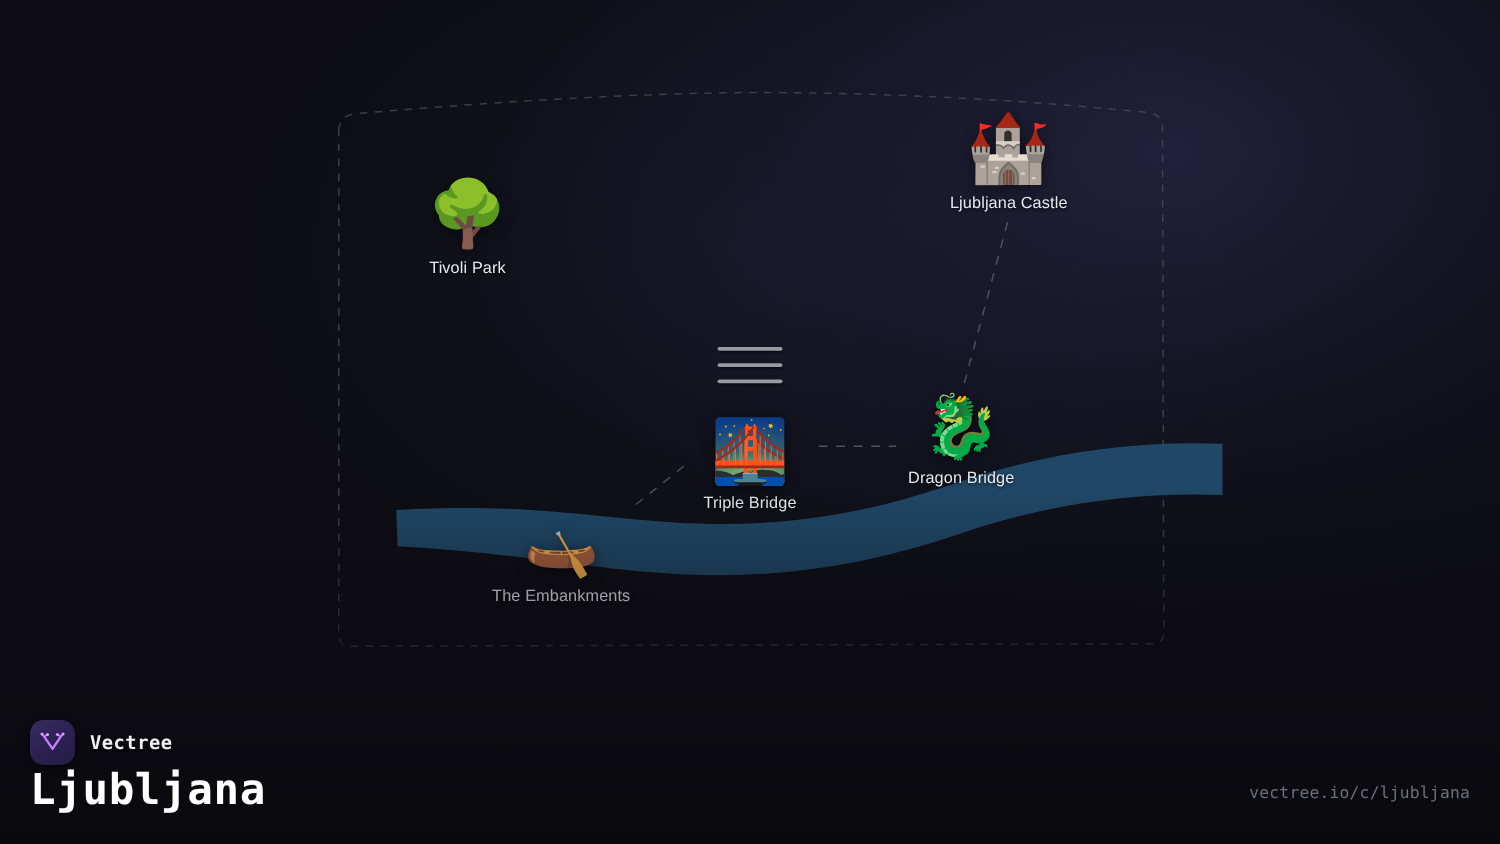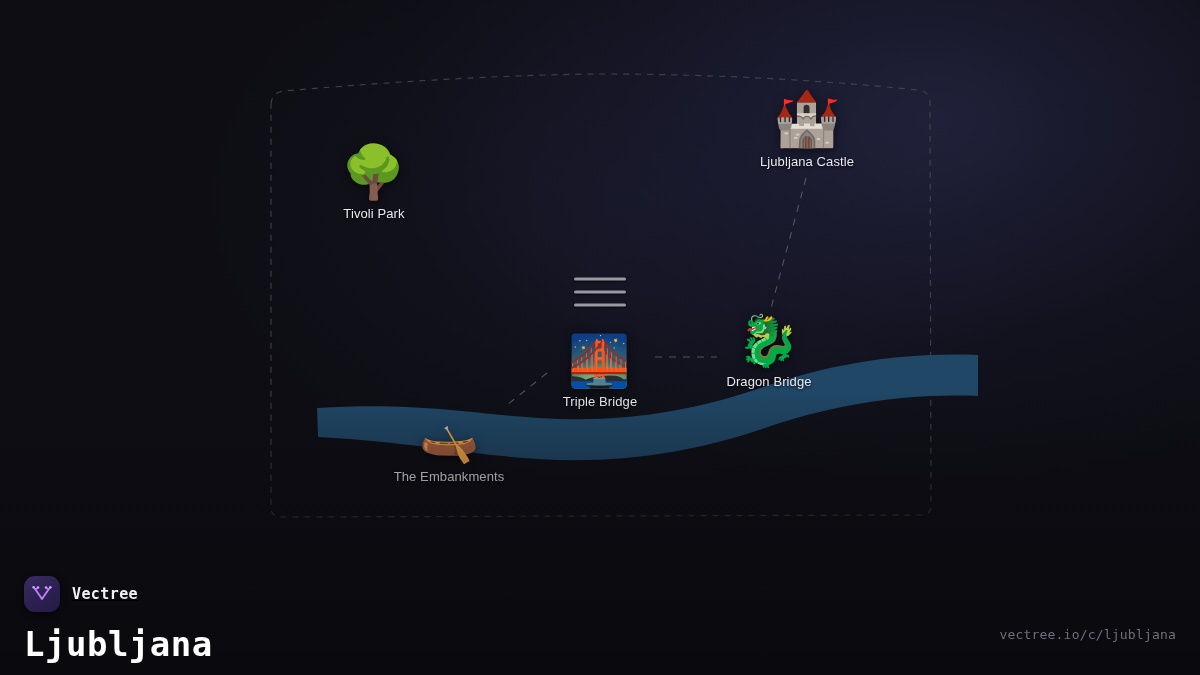--- a/index.html
+++ b/index.html
@@ -122,21 +122,21 @@
   .brand-name {
     font-family: "DejaVu Sans Mono", monospace;
     font-size: 15px;
     font-weight: bold;
     color: #f2f2f6;
     letter-spacing: 0.4px;
   }
   .city-title {
     position: absolute;
     left: 24px;
-    top: 64px;
+    top: 52px;
     font-family: "DejaVu Sans Mono", monospace;
     font-size: 34px;
     font-weight: bold;
     color: #ffffff;
     letter-spacing: 0.5px;
   }
   .site-url {
     position: absolute;
     right: 24px;
     bottom: 33px;

